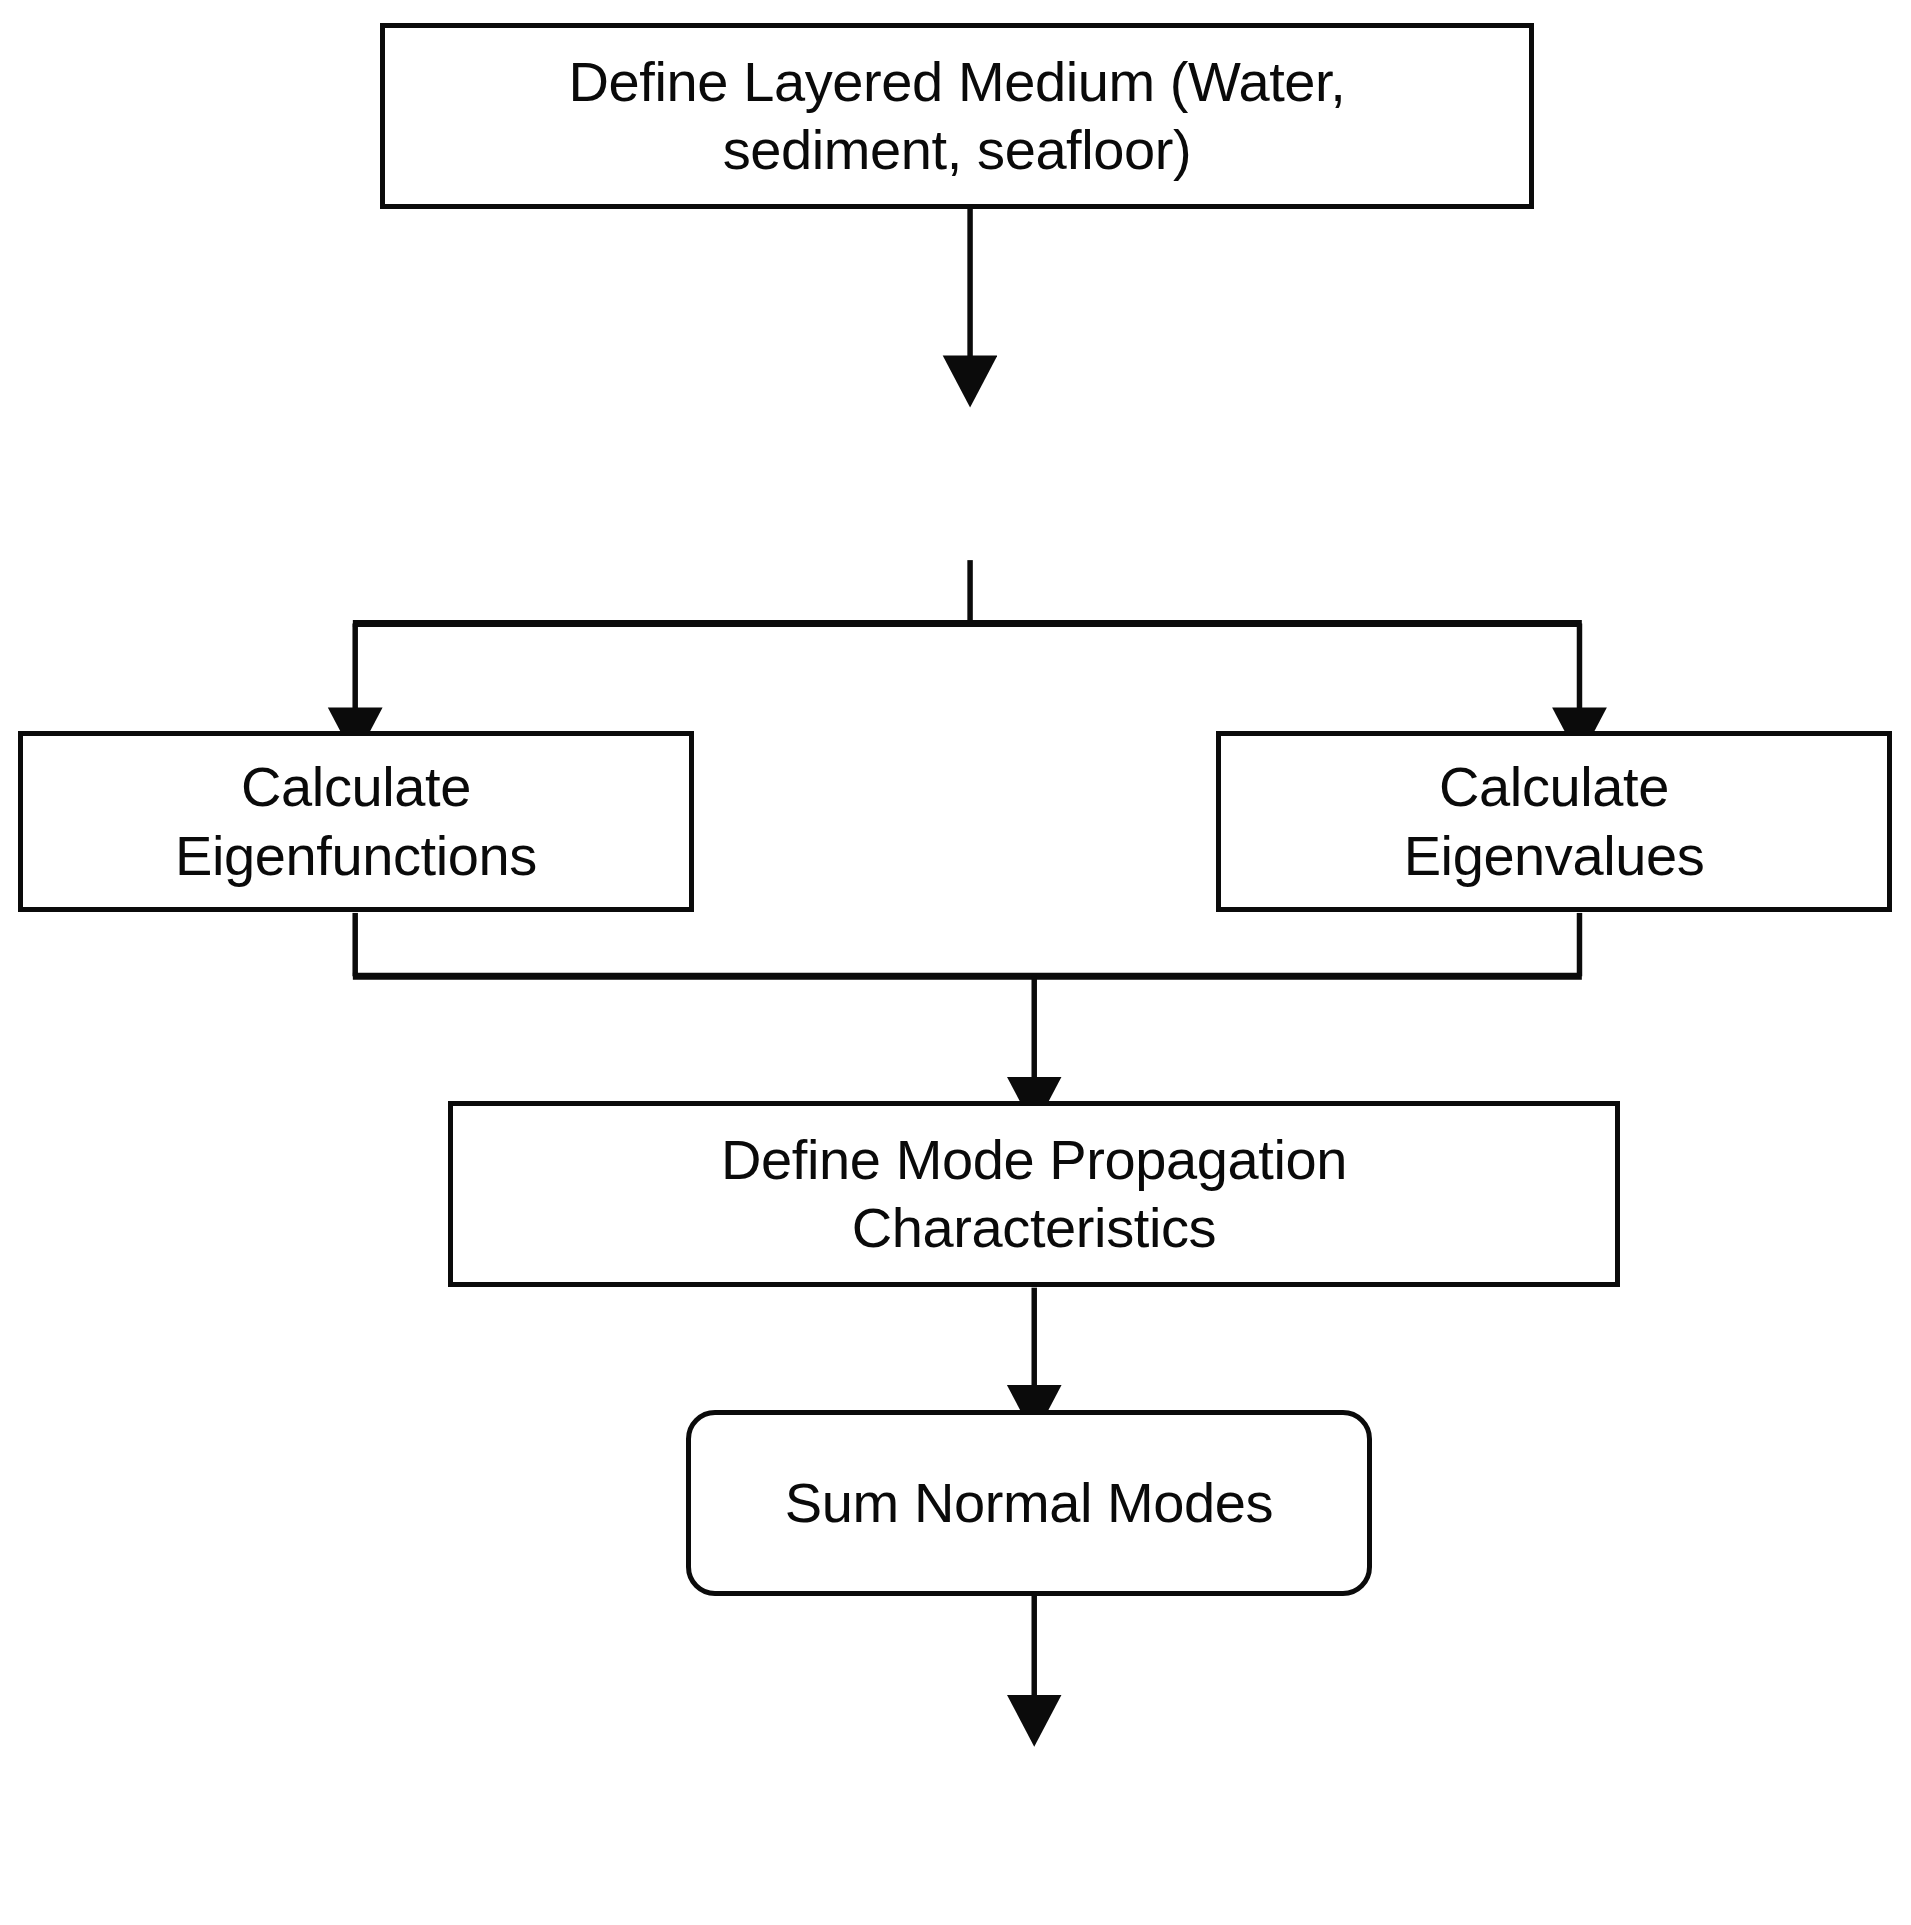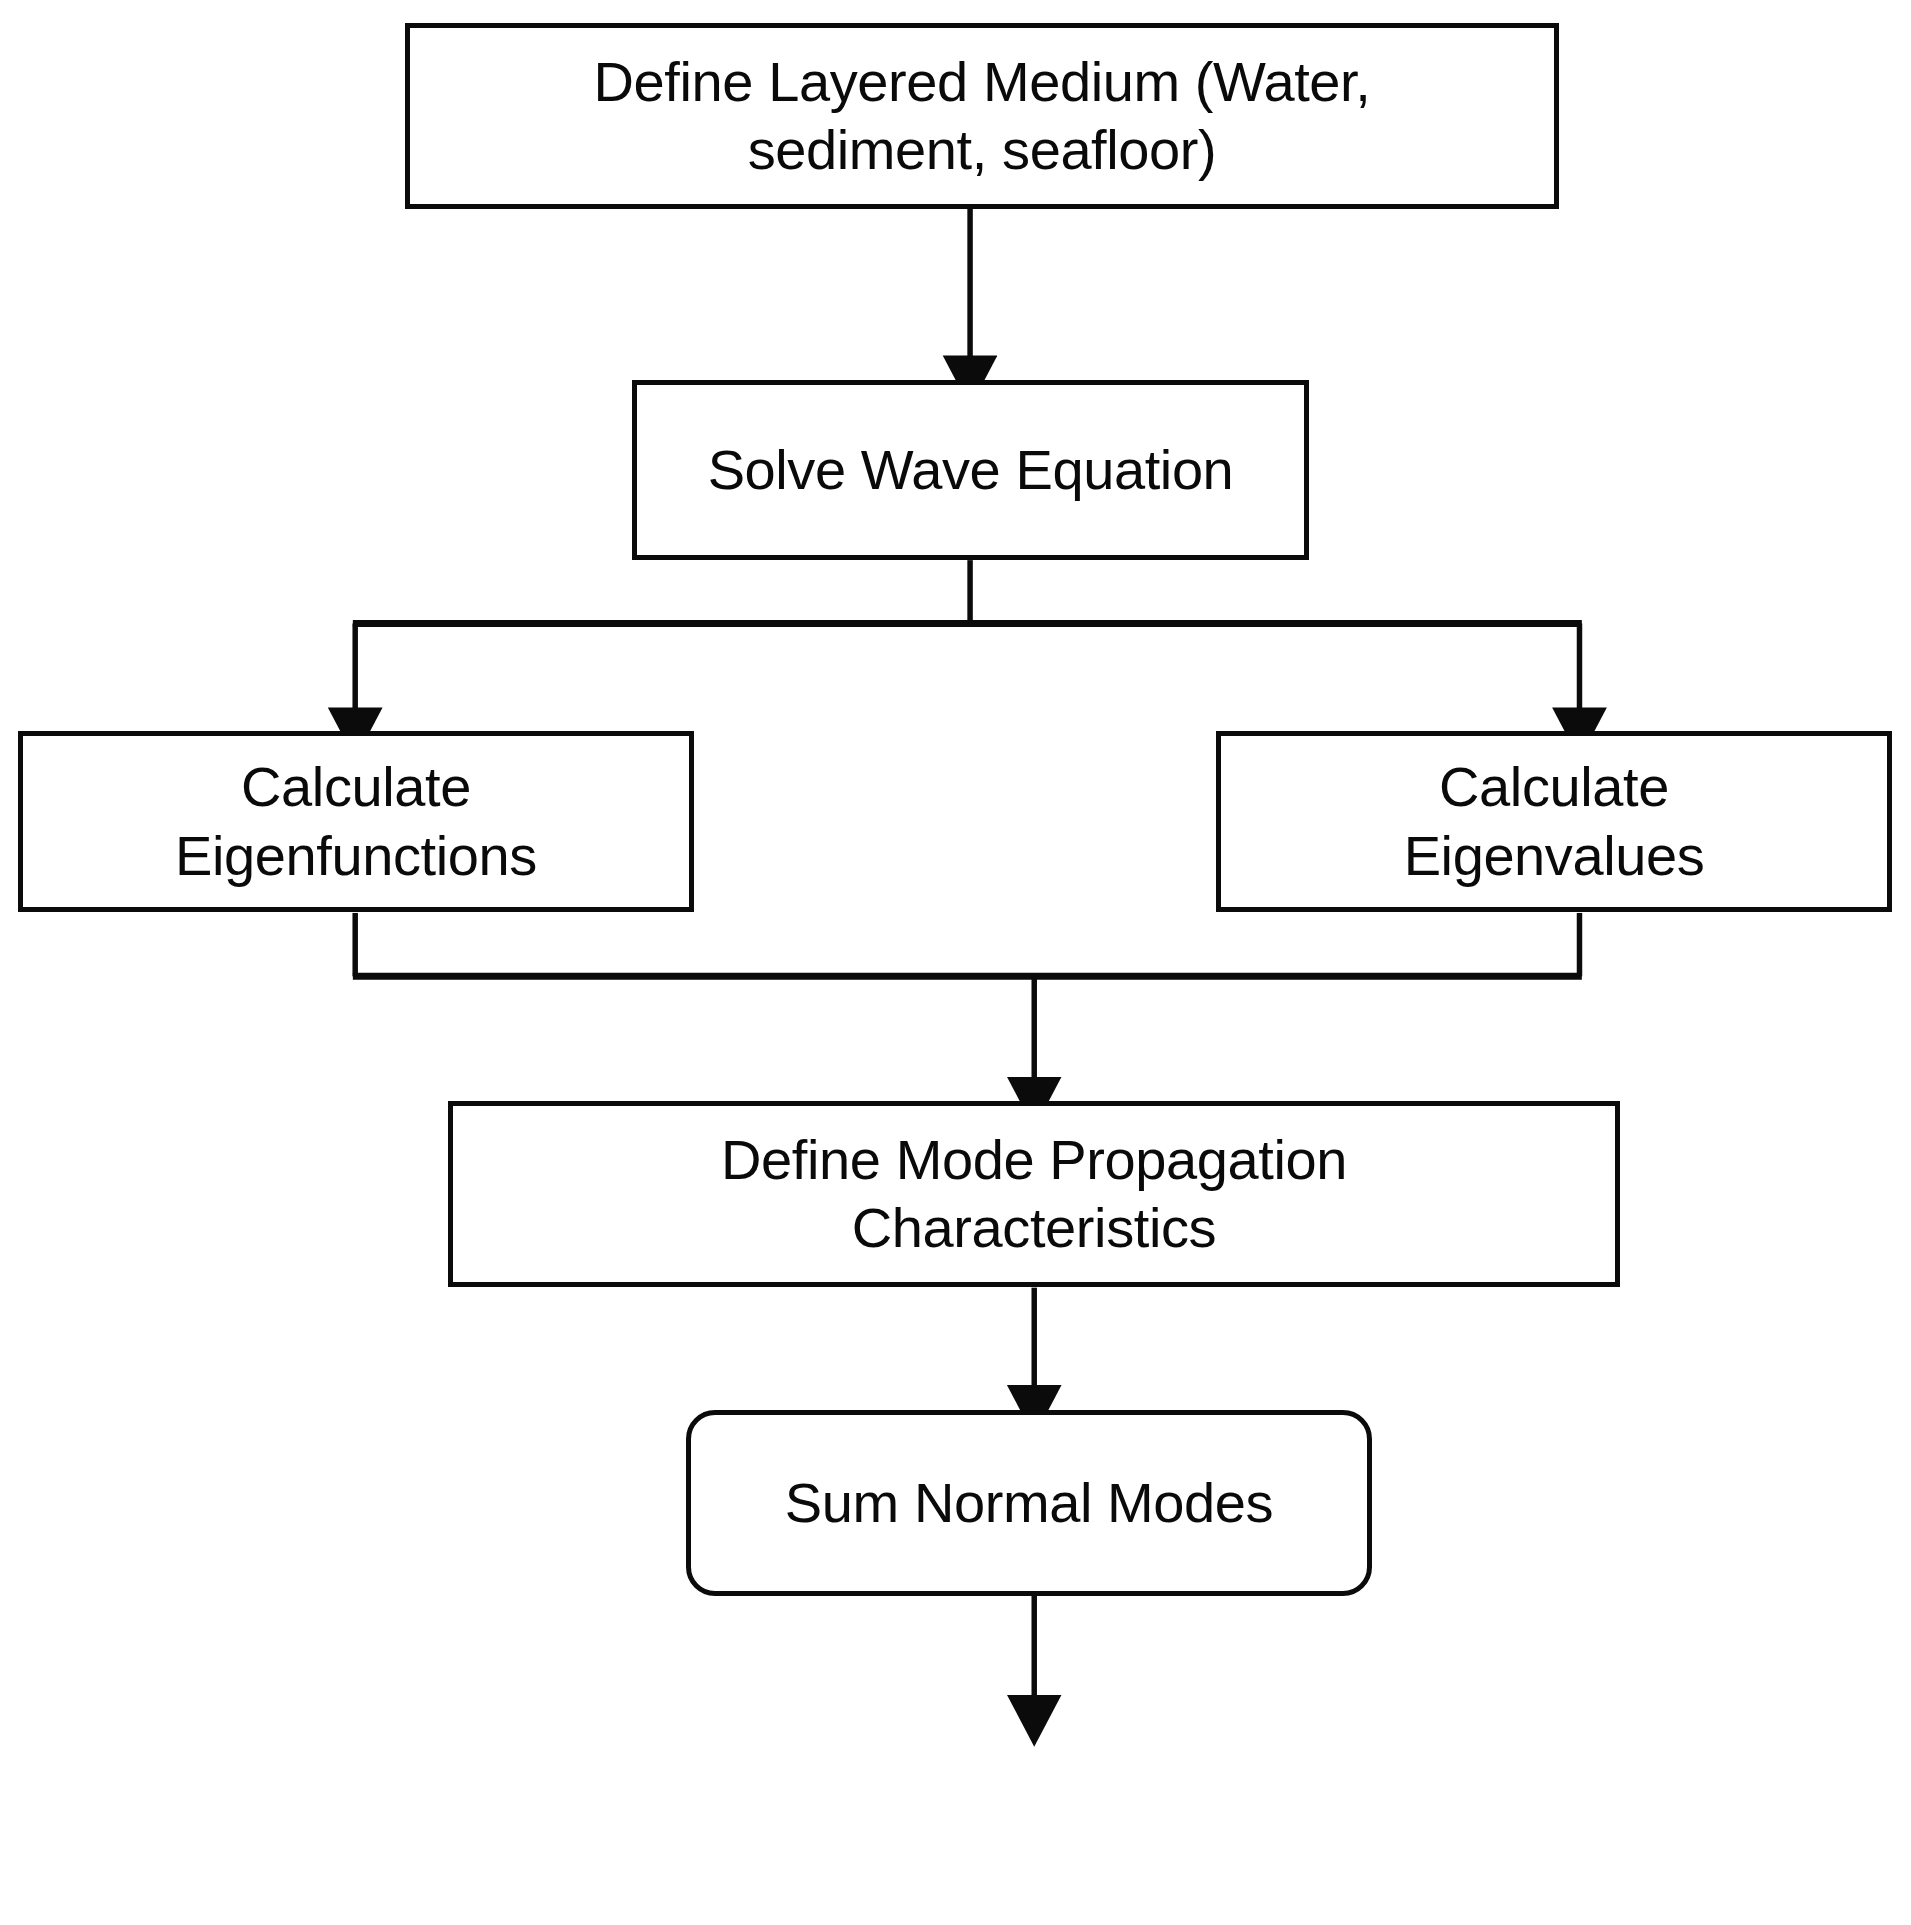--- a/index.html
+++ b/index.html
@@ -38,21 +38,21 @@
     color: #0a0a0a;
     font-family: "Liberation Sans", sans-serif;
     font-weight: 400;
     font-size: 56px;
     line-height: 1.22;
     letter-spacing: -0.4px;
     padding: 0 11px;
     box-sizing: border-box;
     white-space: pre-line;
   }
-  .n1 { left: 405px;  top: 23px;   width: 1154px; height: 186px; }
+  .n1 { left: 380px;  top: 23px;   width: 1154px; height: 186px; }
   .n2 { left: 632px;  top: 380px;  width: 677px;  height: 180px; }
   .n3 { left: 18px;   top: 731px;  width: 676px;  height: 181px; }
   .n4 { left: 1216px; top: 731px;  width: 676px;  height: 181px; }
   .n5 { left: 448px;  top: 1101px; width: 1172px; height: 186px; justify-content: flex-end; }
   .n6 { left: 686px;  top: 1410px; width: 686px;  height: 186px; border-radius: 29px; }
   .n7 { left: 448px;  top: 1719px; width: 1170px; height: 183px; }
 </style>
 </head>
 <body>
 
@@ -90,23 +90,20 @@
     <g>
       <line x1="1322" y1="2040" x2="1322" y2="2174" stroke="#0b0b0b" stroke-width="7" marker-end="url(#arrowhead)"></line>
     </g>
   </svg>
 
   <div class="node-box n1">
     <span class="node-label">Define Layered Medium (Water,
 sediment, seafloor)</span>
   </div>
 
-  <div class="node-box n2">
-    <span class="node-label">Solve Wave Equation</span>
-  </div>
 
   <div class="node-box n3">
     <span class="node-label">Calculate
 Eigenfunctions</span>
   </div>
 
   <div class="node-box n4">
     <span class="node-label">Calculate
 Eigenvalues</span>
   </div>

